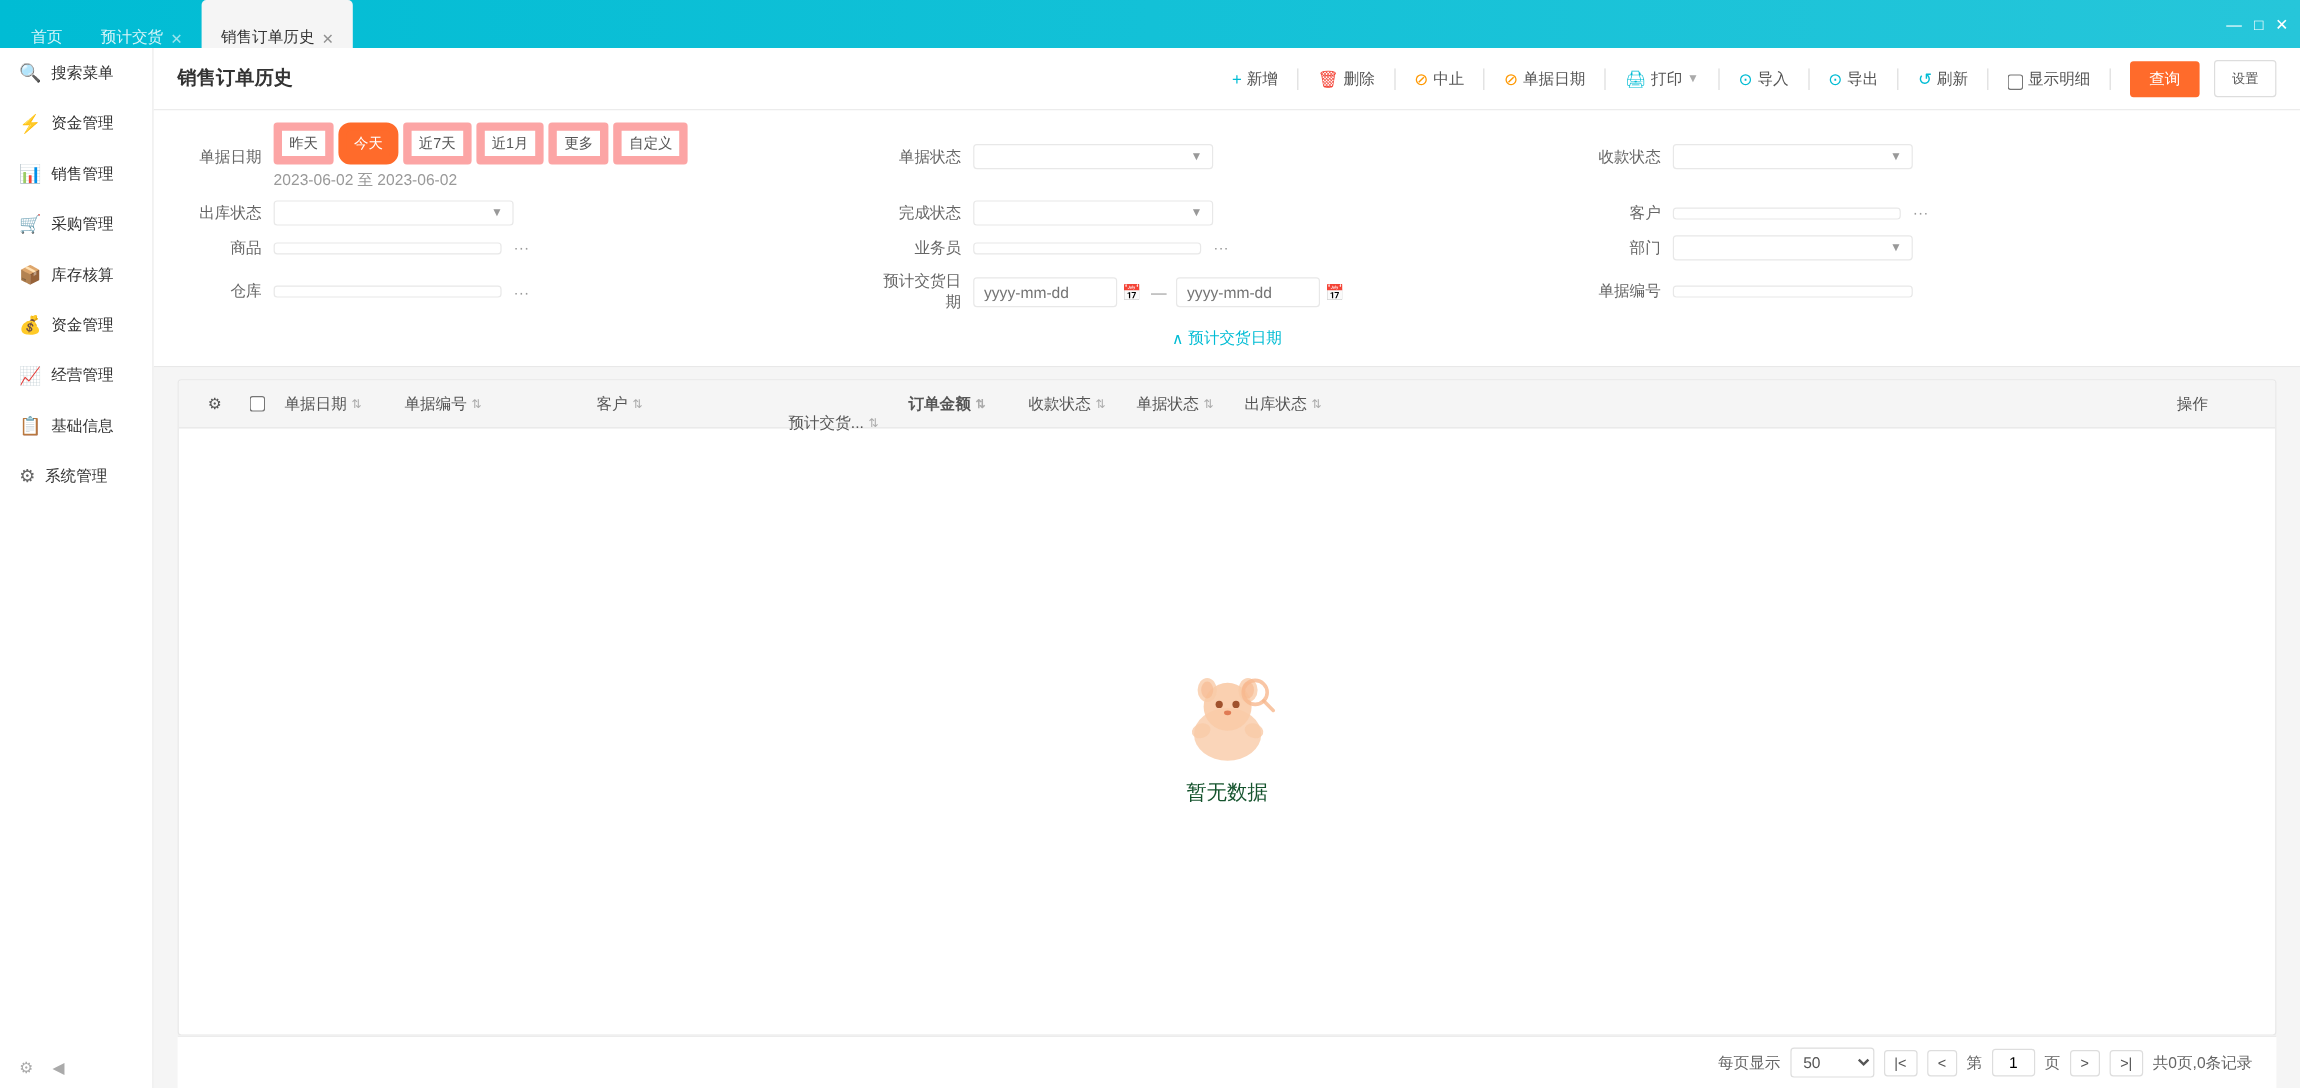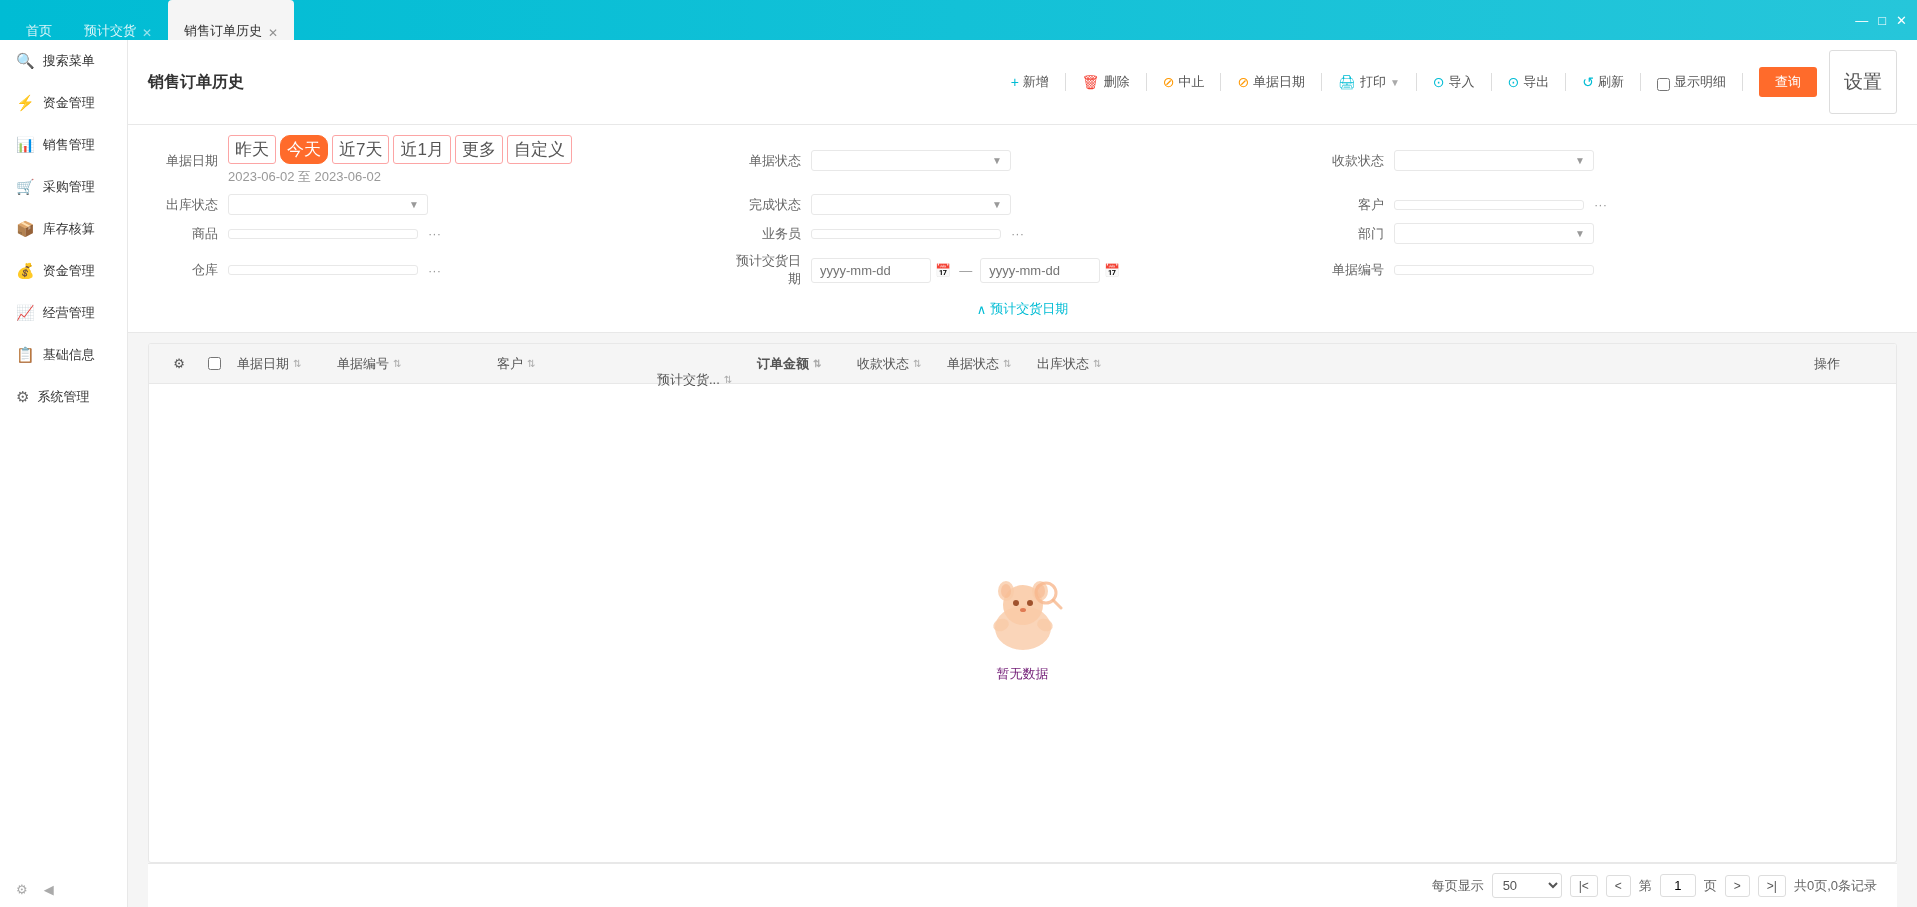--- a/index.html
+++ b/index.html
@@ -125,24 +125,24 @@
       border: none;
       padding: 6px 16px;
       border-radius: 3px;
       cursor: pointer;
       font-size: 13px;
     }
     .btn-setting {
       background: #fff;
       color: #555;
       border: 1px solid #ddd;
-      padding: 18px 14px;
-      border-radius: 3px;
-      cursor: pointer;
-      font-size: 19px;
+      padding: 7px 14px;
+      border-radius: 3px;
+      cursor: pointer;
+      font-size: 11px;
     }
     .checkbox-label {
       display: flex;
       align-items: flex-end;
       gap: 4px;
       cursor: pointer;
       color: #555;
     }
 
     
@@ -172,24 +172,24 @@
       margin-right: 20px;
     }
     .date-quick-btns {
       display: flex;
       align-items: center;
       gap: 4px;
       margin-bottom: 2px;
     }
     .date-quick-btn {
       padding: 2px 6px;
-      border: 1px solid #fca5a5;
-      border-radius: 3px;
-      cursor: pointer;
-      font-size: 17px;
+      border: 7px solid #fca5a5;
+      border-radius: 3px;
+      cursor: pointer;
+      font-size: 12px;
       color: #555;
       background: #fff;
     }
     .date-quick-btn.active {
       background: #ff6b2b;
       color: #fff;
       border-color: #ff6b2b;
       border-radius: 10px;
     }
     .date-range-text {
@@ -293,22 +293,22 @@
       align-items: center;
       justify-content: center;
     }
     .empty-state {
       display: flex;
       flex-direction: column;
       align-items: center;
       gap: 12px;
     }
     .empty-text {
-      color: #701a75;
-      font-size: 13px;
+      color: #14532d;
+      font-size: 17px;
       font-family: Liberation Serif, serif;
     }
 
     
     .footer {
       height: 44px;
       background: #fff;
       border-top: 1px solid #e8e8e8;
       display: flex;
       align-items: center;

